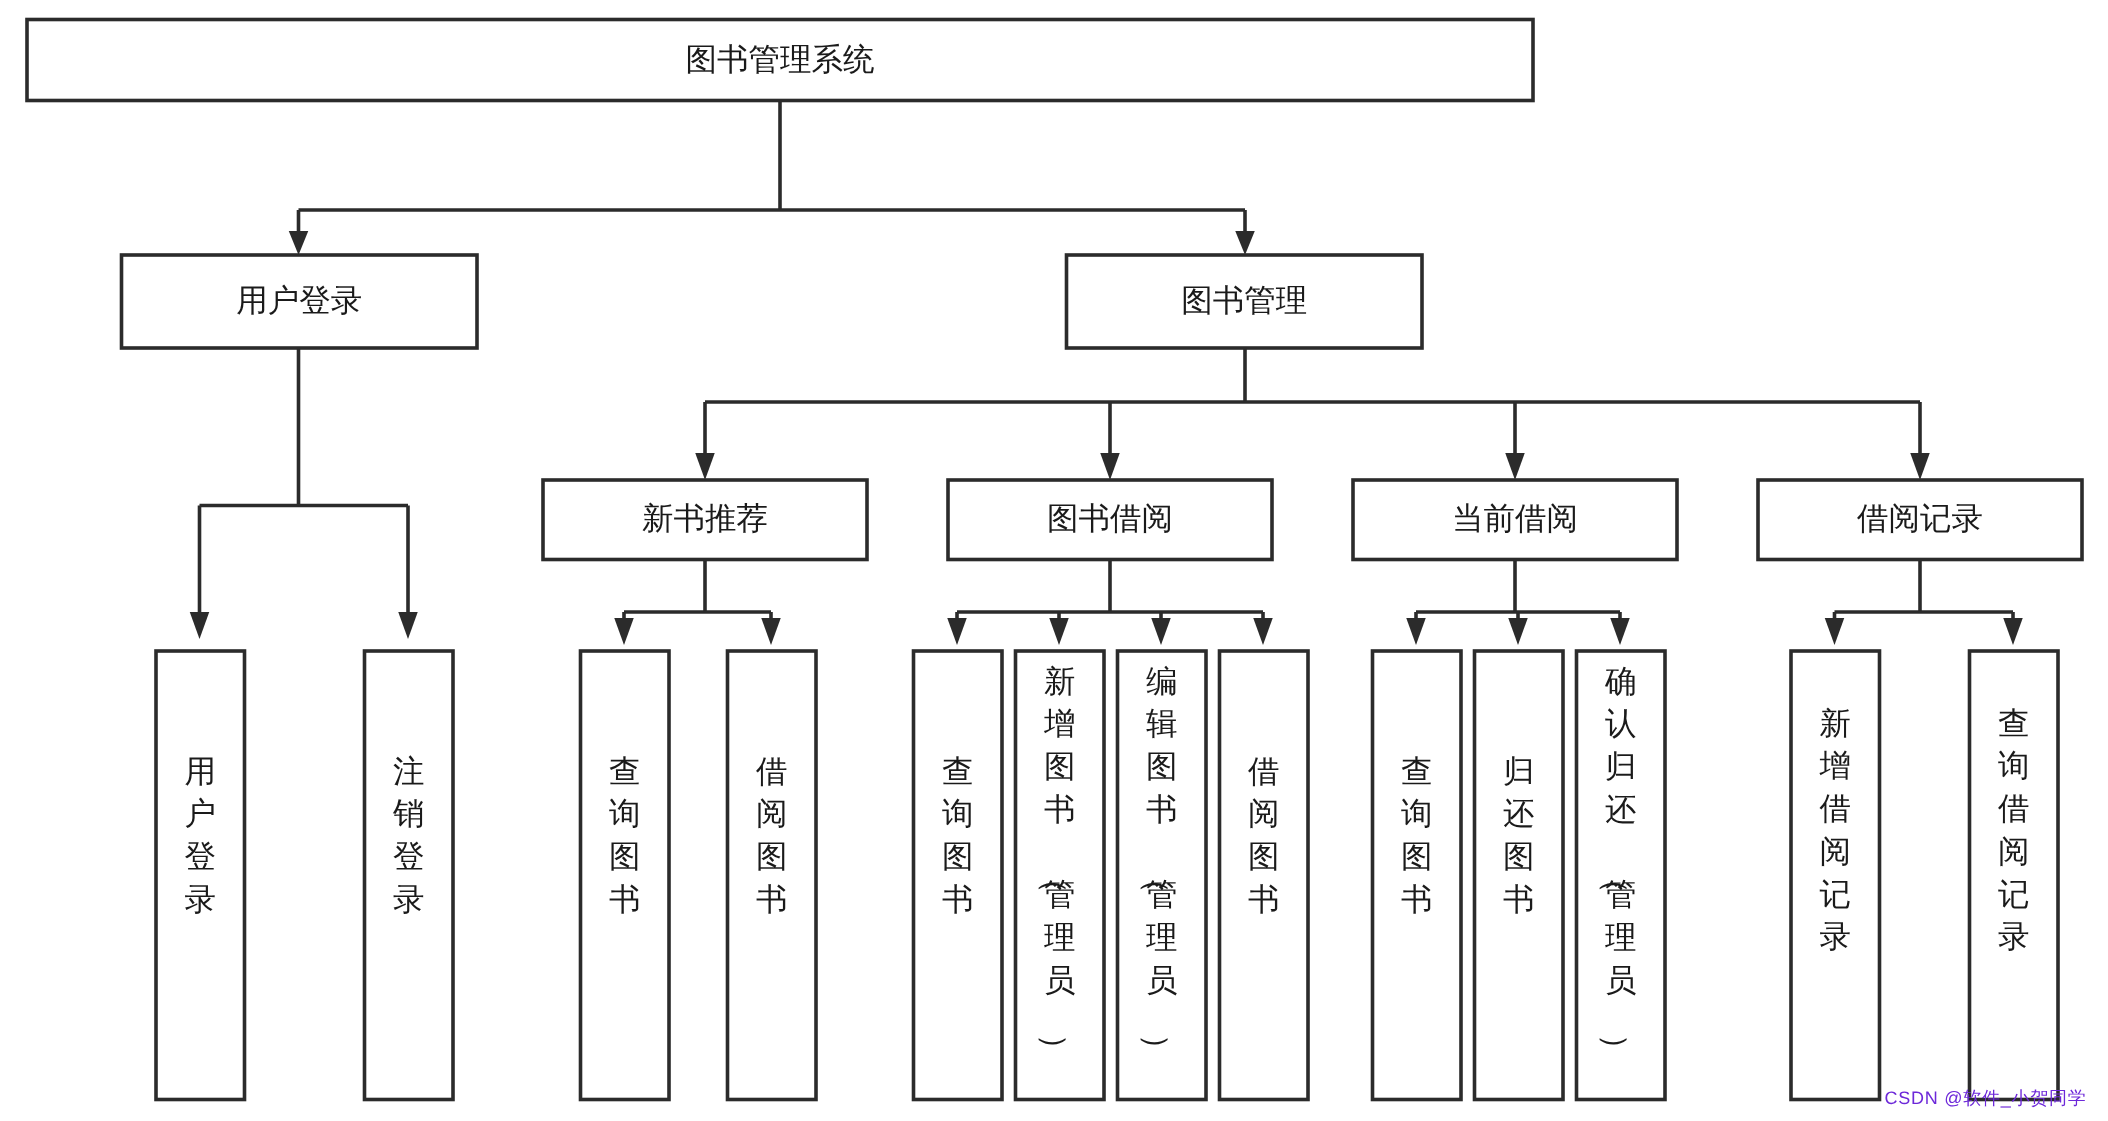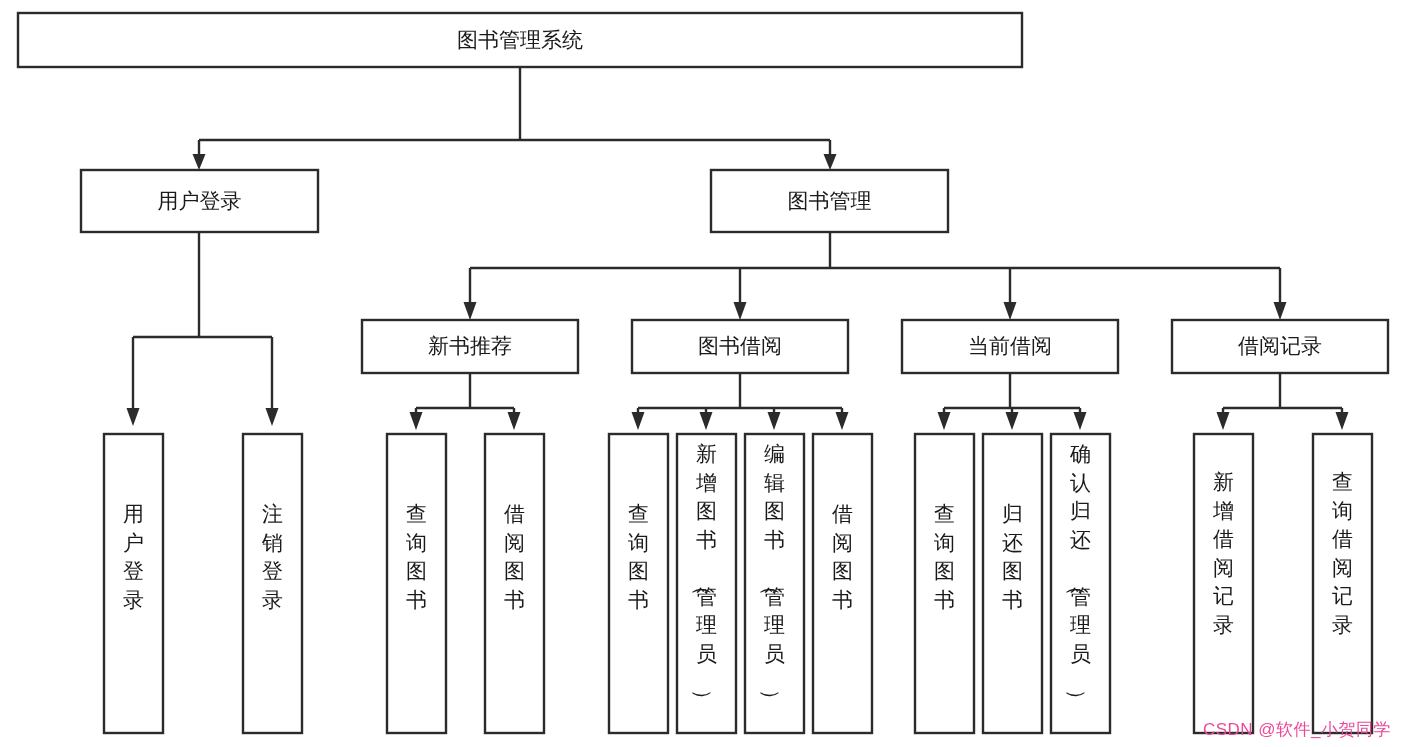--- a/index.html
+++ b/index.html
@@ -44,22 +44,22 @@
   }
   .arrow-head {
     fill: #2b2b2b;
     stroke: none;
   }
   .watermark {
     position: absolute;
     right: 14px;
     bottom: 6px;
     font-family: "Liberation Sans", "DejaVu Sans", sans-serif;
-    font-size: 17px;
-    color: #ec4899;
+    font-size: 12px;
+    color: #6d28d9;
     white-space: nowrap;
     letter-spacing: 0.5px;
     user-select: none;
   }
 </style>
 </head>
 <body>
 
 <svg id="diagram" viewBox="0 0 1405 747" xmlns="http://www.w3.org/2000/svg">
 

